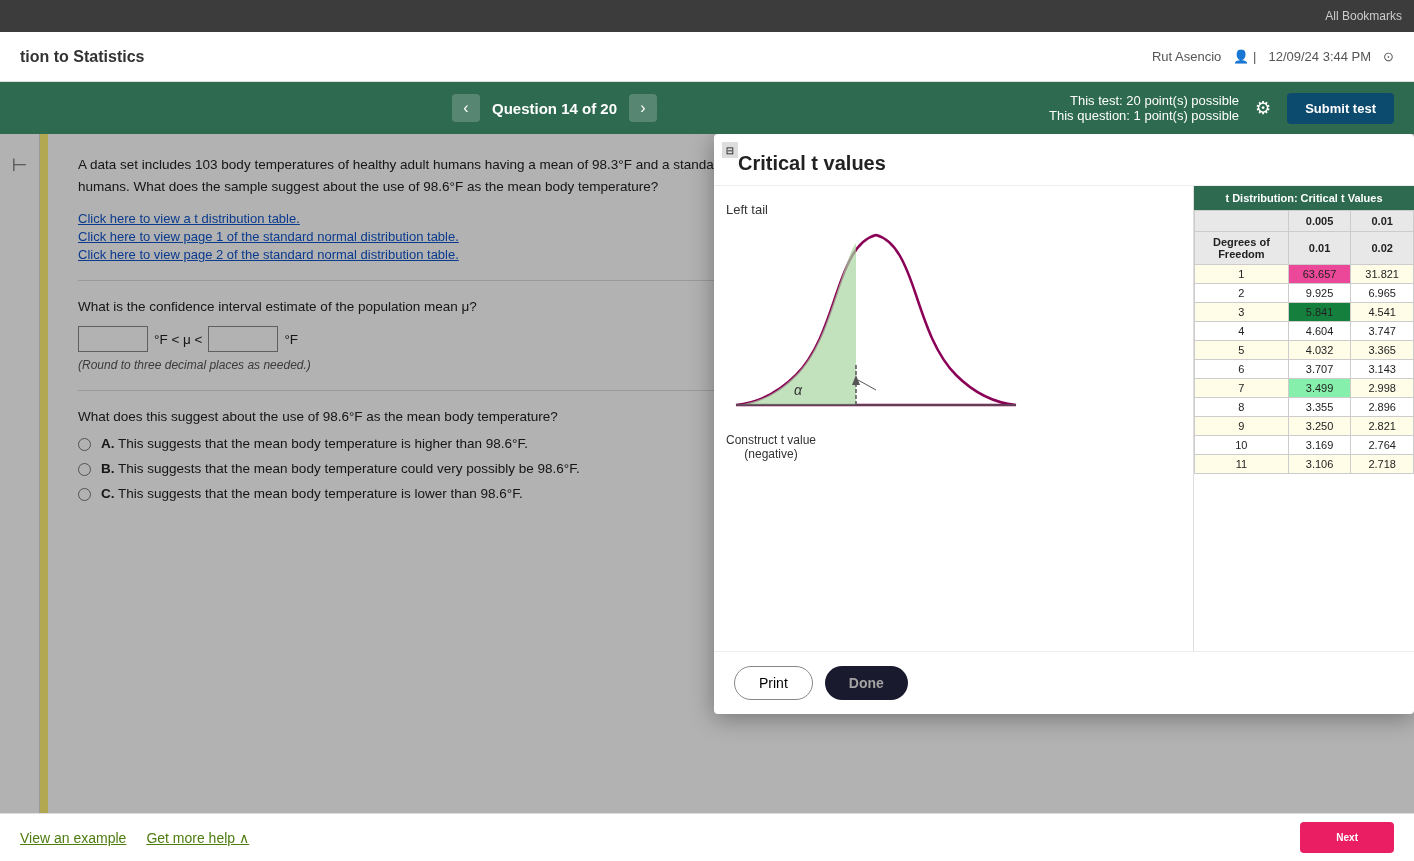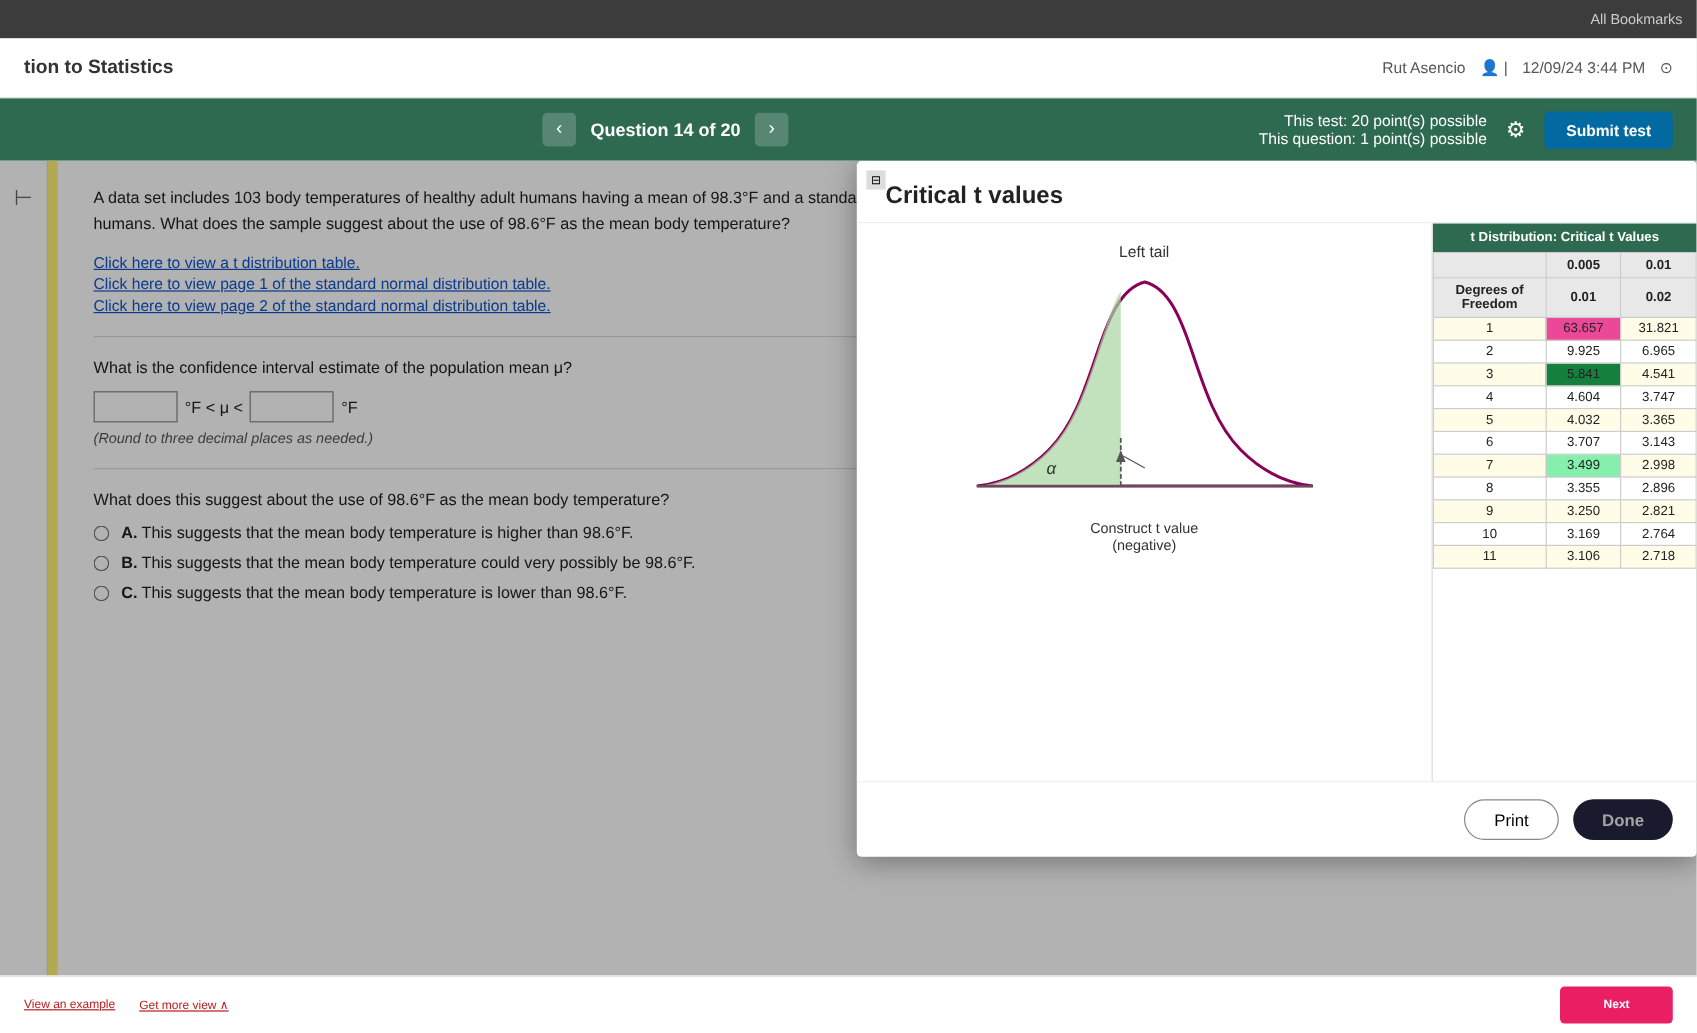--- a/index.html
+++ b/index.html
@@ -61,21 +61,21 @@
       justify-content: center;
     }
     .question-nav-right {
       display: flex;
       align-items: center;
       gap: 16px;
       color: #fff;
     }
     .question-nav-info { font-size: 13px; text-align: right; }
     .submit-test-btn {
-      background: #0369a1;
+      background: #0c4a6e;
       color: #fff;
       border: none;
       padding: 8px 18px;
       border-radius: 4px;
       cursor: pointer;
       font-size: 13px;
       font-weight: bold;
     }
 
     
@@ -162,24 +162,24 @@
       height: 48px;
       background: #fff;
       border-top: 1px solid #ddd;
       display: flex;
       align-items: center;
       padding: 0 20px;
       justify-content: space-between;
     }
     .bottom-left { display: flex; gap: 20px; }
     .bottom-link {
-      color: #b91c1c;
+      color: #4d7c0f;
       text-decoration: underline;
       cursor: pointer;
-      font-size: 10px;
+      font-size: 14px;
     }
     .next-btn {
       background: #e91e63;
       color: #fff;
       border: none;
       padding: 10px 36px;
       border-radius: 4px;
       cursor: pointer;
       font-size: 10px;
       font-weight: bold;
@@ -215,32 +215,32 @@
     }
     .modal-body {
       display: flex;
       flex: 1;
       overflow: hidden;
     }
     .modal-chart {
       flex: 1;
       display: flex;
       flex-direction: column;
-      align-items: center;
+      align-items: flex-start;
       padding: 16px 12px;
       border-right: 1px solid #ddd;
     }
     .modal-table-section {
       width: 220px;
       overflow-y: auto;
       font-size: 12px;
     }
     .modal-footer {
       display: flex;
-      justify-content: flex-end;
+      justify-content: flex-start;
       gap: 12px;
       padding: 14px 20px;
       border-top: 1px solid #eee;
     }
     .print-btn {
       background: #fff;
       border: 1px solid #888;
       padding: 8px 24px;
       border-radius: 20px;
       cursor: pointer;
@@ -491,16 +491,16 @@
         <button class="print-btn">Print</button>
         <button class="done-btn">Done</button>
       </div>
     </div>
   </div>
 </div>
 
 <div class="bottom-bar">
   <div class="bottom-left">
     <span class="bottom-link">View an example</span>
-    <span class="bottom-link">Get more view ∧</span>
+    <span class="bottom-link">Get more help ∧</span>
   </div>
   <button class="next-btn">Next</button>
 </div>
 
 </body></html>

